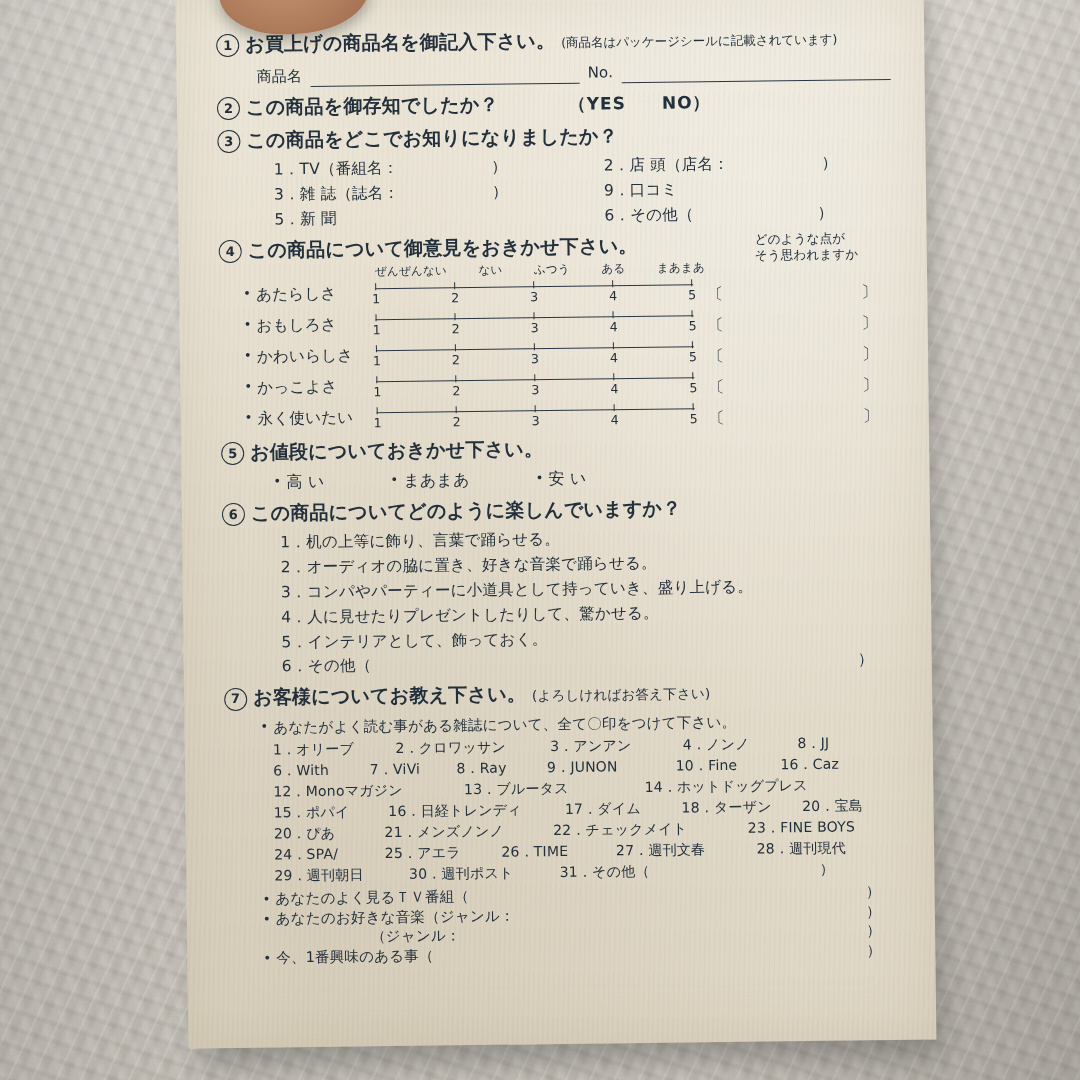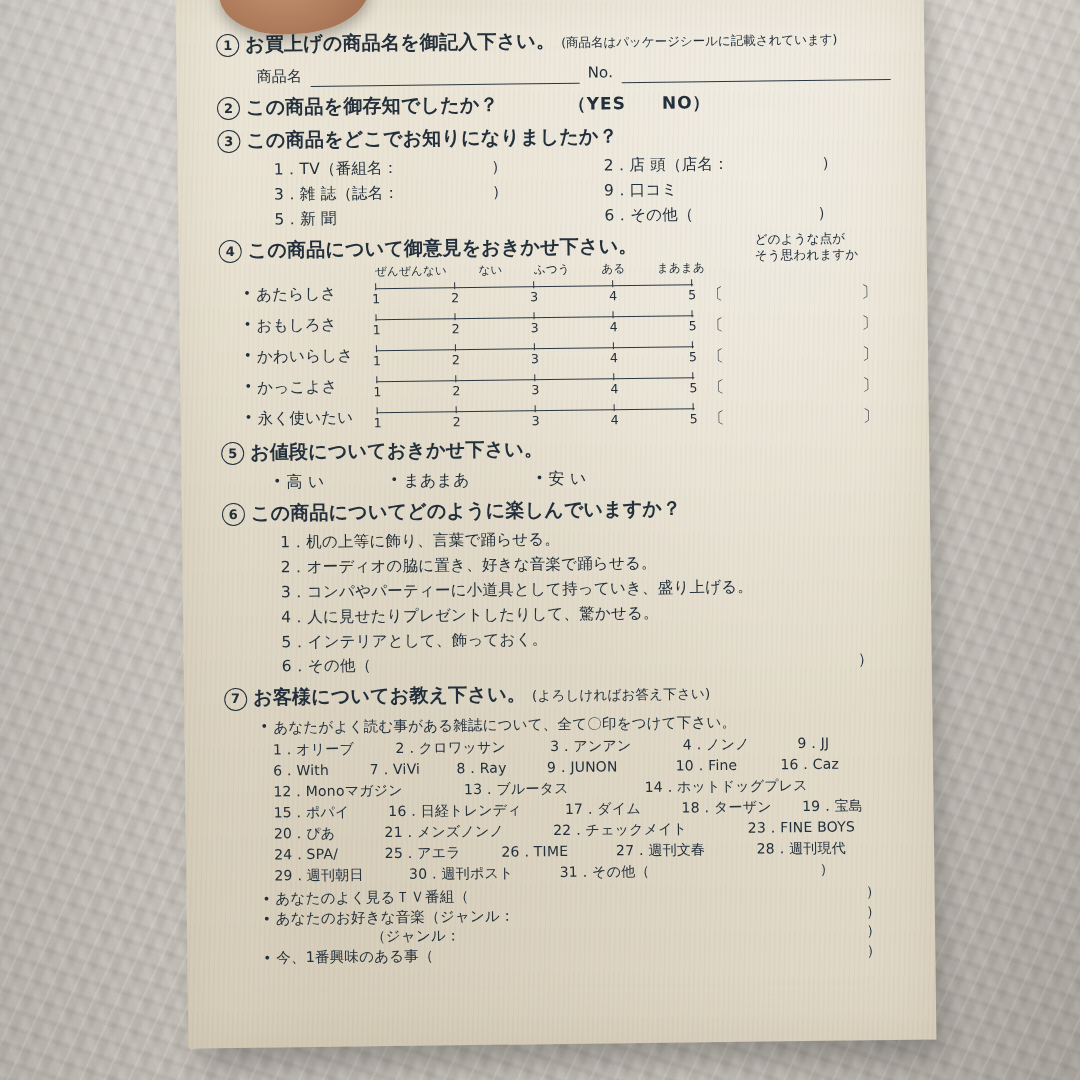--- a/index.html
+++ b/index.html
@@ -521,41 +521,41 @@
         </div>
 
         <div class="sub bullet">あなたがよく読む事がある雑誌について、全て〇印をつけて下さい。</div>
 
         <div class="mags">
           <div class="mrow">
             <span class="m" style="width:118px">1．オリーブ</span>
             <span class="m" style="width:150px">2．クロワッサン</span>
             <span class="m" style="width:128px">3．アンアン</span>
             <span class="m" style="width:110px">4．ノンノ</span>
-            <span class="m">9．JJ</span>
+            <span class="m">8．JJ</span>
           </div>
           <div class="mrow">
             <span class="m" style="width:92px">6．With</span>
             <span class="m" style="width:82px">7．ViVi</span>
             <span class="m" style="width:86px">8．Ray</span>
             <span class="m" style="width:124px">9．JUNON</span>
             <span class="m" style="width:100px">10．Fine</span>
             <span class="m">16．Caz</span>
           </div>
           <div class="mrow">
             <span class="m" style="width:186px">12．Monoマガジン</span>
             <span class="m" style="width:176px">13．ブルータス</span>
             <span class="m">14．ホットドッグプレス</span>
           </div>
           <div class="mrow">
             <span class="m" style="width:110px">15．ポパイ</span>
             <span class="m" style="width:172px">16．日経トレンディ</span>
             <span class="m" style="width:112px">17．ダイム</span>
             <span class="m" style="width:116px">18．ターザン</span>
-            <span class="m">19．宝島</span>
+            <span class="m">20．宝島</span>
           </div>
           <div class="mrow">
             <span class="m" style="width:106px">20．ぴあ</span>
             <span class="m" style="width:164px">21．メンズノンノ</span>
             <span class="m" style="width:190px">22．チェックメイト</span>
             <span class="m">23．FINE BOYS</span>
           </div>
           <div class="mrow">
             <span class="m" style="width:106px">24．SPA/</span>
             <span class="m" style="width:112px">25．アエラ</span>

